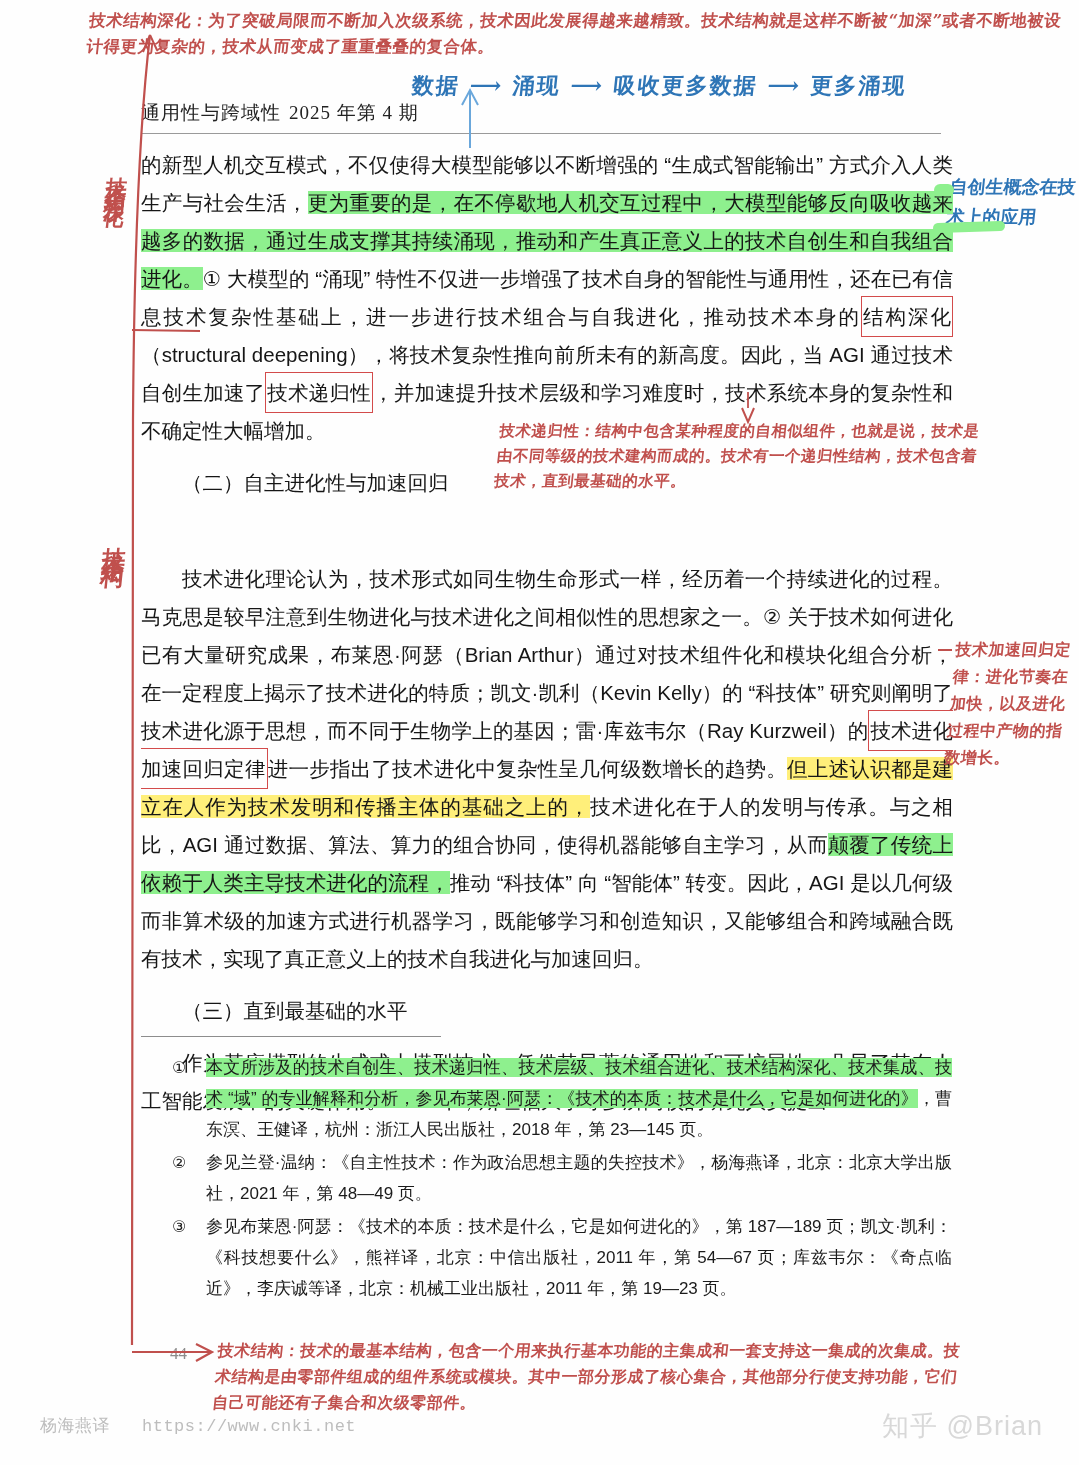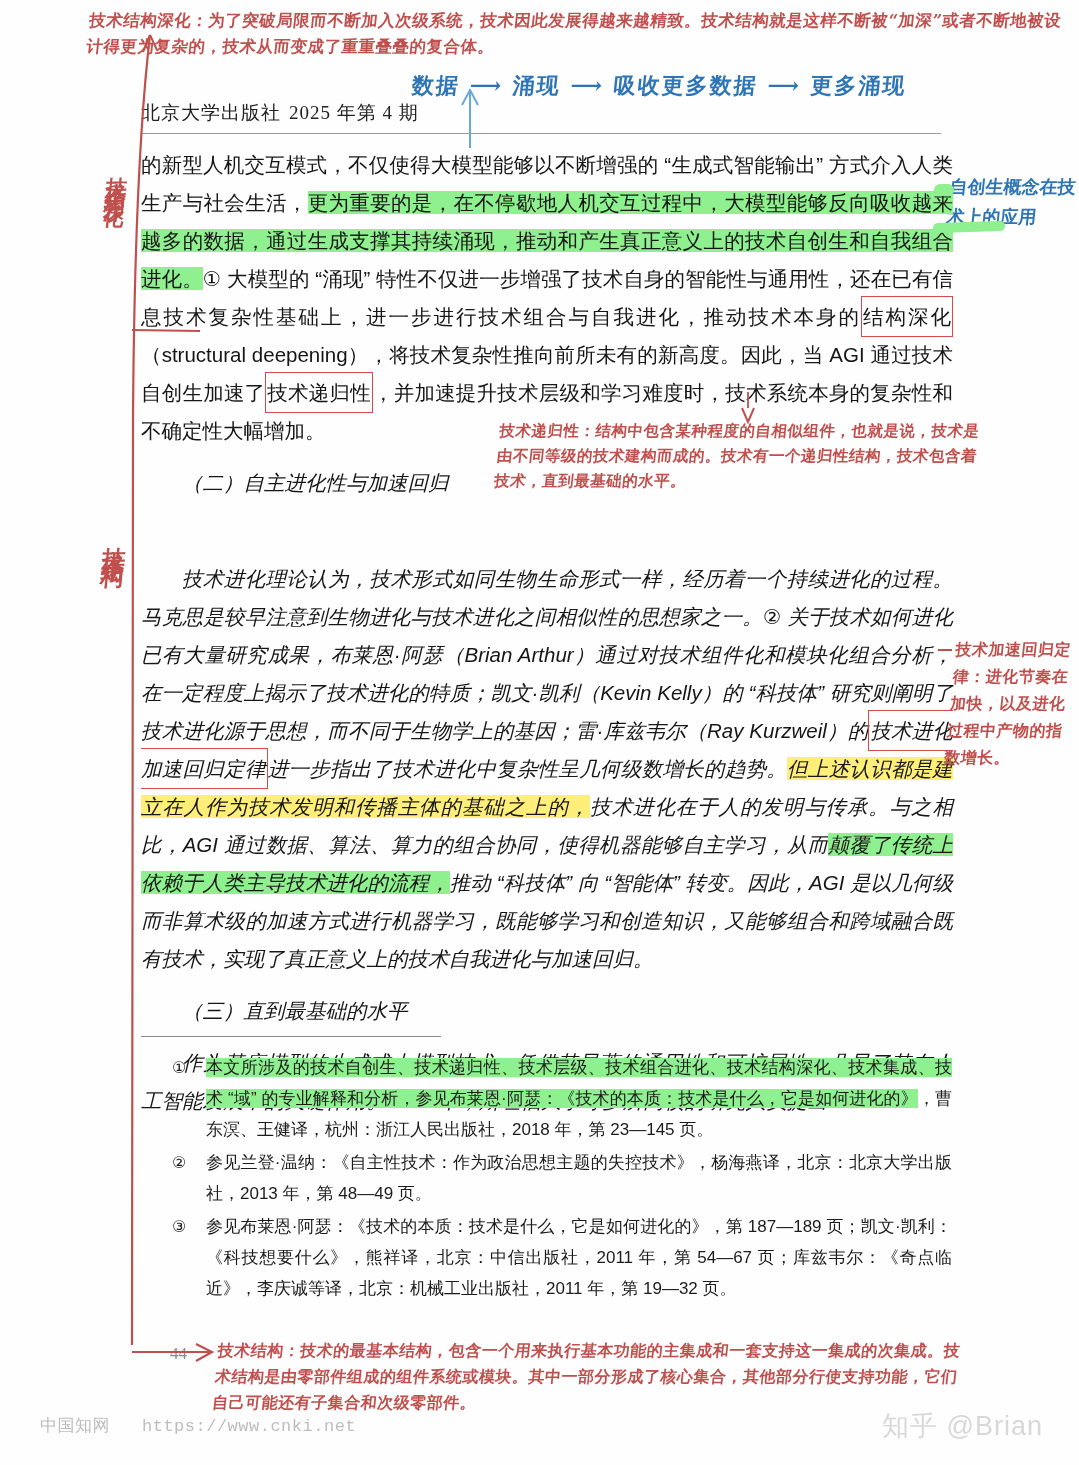--- a/index.html
+++ b/index.html
@@ -39,21 +39,21 @@
     background:#9a9a9a;
   }
   .body-text{
     position:absolute;left:141px;top:146px;width:812px;
     font-family:"Liberation Sans","DejaVu Sans",sans-serif;
     font-size:20.5px;line-height:38px;
     text-align:justify;text-justify:inter-ideograph;
     color:#161616;
   }
   .body-text p{margin:0 0 0 0;}
-  .indent{text-indent:2em;font-style:italic;}
+  .indent{text-indent:2em;}
   .gap{height:14px;}
 
   .hl-green{background:#8ef08e;}
   .hl-yellow{background:#ffef7a;}
   .box-red{
     border:1.5px solid #d34b4b;
     padding:8px 1px;
   }
 
   
@@ -101,21 +101,21 @@
   <div class="ann" style="left:88px;top:8px;width:975px;font-size:16.5px;line-height:26px;">技术结构深化：为了突破局限而不断加入次级系统，技术因此发展得越来越精致。技术结构就是这样不断被“加深”或者不断地被设计得更为复杂的，技术从而变成了重重叠叠的复合体。</div>
 
   <div class="ann ann-blue" style="left:412px;top:70px;font-size:22px;letter-spacing:2px;">数据 ⟶ 涌现 ⟶ 吸收更多数据 ⟶ 更多涌现</div>
 
   <div class="ann ann-v" style="left:102px;top:160px;font-size:21px;">技术结构深化</div>
   <div class="ann ann-v" style="left:100px;top:528px;font-size:23px;">技术结构</div>
 
   <div class="ann ann-blue" style="left:948px;top:172px;width:128px;font-size:18px;line-height:30px;letter-spacing:0;">自创生概念在技术上的应用</div>
 
   <div class="doc-header">
-    <span>北京大学出版社</span><span class="issue">2025 年第 4 期</span>
+    <span>通用性与跨域性</span><span class="issue">2025 年第 4 期</span>
   </div>
   <div class="rule"></div>
 
   <div class="body-text">
 
     <p><span>的新型人机交互模式，不仅使得大模型能够以不断增强的 “生成式智能输出” 方式介入人类生产与社会生活，</span><span class="hl-green">更为重要的是，在不停歇地人机交互过程中，大模型能够反向吸收越来越多的数据，通过生成支撑其持续涌现，推动和产生真正意义上的技术自创生和自我组合进化。</span><span>① 大模型的 “涌现” 特性不仅进一步增强了技术自身的智能性与通用性，还在已有信息技术复杂性基础上，进一步进行技术组合与自我进化，推动技术本身的</span><span class="box-red">结构深化</span><span>（structural deepening），将技术复杂性推向前所未有的新高度。因此，当 AGI 通过技术自创生加速了</span><span class="box-red">技术递归性</span><span>，并加速提升技术层级和学习难度时，技术系统本身的复杂性和不确定性大幅增加。</span></p>
 
     <div class="gap"></div>
     <p class="indent">（二）自主进化性与加速回归</p>
 
@@ -137,35 +137,35 @@
   <div class="fn-rule"></div>
   <div class="footnotes">
 
     <div class="fn">
       <div class="fn-mark">①</div>
       <div class="fn-body"><span class="hl-green">本文所涉及的技术自创生、技术递归性、技术层级、技术组合进化、技术结构深化、技术集成、技术 “域” 的专业解释和分析，参见布莱恩·阿瑟：《技术的本质：技术是什么，它是如何进化的》</span><span>，曹东溟、王健译，杭州：浙江人民出版社，2018 年，第 23—145 页。</span></div>
     </div>
 
     <div class="fn">
       <div class="fn-mark">②</div>
-      <div class="fn-body">参见兰登·温纳：《自主性技术：作为政治思想主题的失控技术》，杨海燕译，北京：北京大学出版社，2013 年，第 48—49 页。</div>
+      <div class="fn-body">参见兰登·温纳：《自主性技术：作为政治思想主题的失控技术》，杨海燕译，北京：北京大学出版社，2021 年，第 48—49 页。</div>
     </div>
 
     <div class="fn">
       <div class="fn-mark">③</div>
-      <div class="fn-body">参见布莱恩·阿瑟：《技术的本质：技术是什么，它是如何进化的》，第 187—189 页；凯文·凯利：《科技想要什么》，熊祥译，北京：中信出版社，2011 年，第 54—67 页；库兹韦尔：《奇点临近》，李庆诚等译，北京：机械工业出版社，2011 年，第 19—32 页。</div>
+      <div class="fn-body">参见布莱恩·阿瑟：《技术的本质：技术是什么，它是如何进化的》，第 187—189 页；凯文·凯利：《科技想要什么》，熊祥译，北京：中信出版社，2011 年，第 54—67 页；库兹韦尔：《奇点临近》，李庆诚等译，北京：机械工业出版社，2011 年，第 19—23 页。</div>
     </div>
   </div>
 
   <div class="pagenum">44</div>
 
   <div class="ann" style="left:215px;top:1338px;width:745px;font-size:16px;line-height:26px;">技术结构：技术的最基本结构，包含一个用来执行基本功能的主集成和一套支持这一集成的次集成。技术结构是由零部件组成的组件系统或模块。其中一部分形成了核心集合，其他部分行使支持功能，它们自己可能还有子集合和次级零部件。</div>
 
   <div class="footer">
-    <span>中国知网</span><span class="url">https://www.cnki.net</span>
+    <span>杨海燕译</span><span class="url">https://www.cnki.net</span>
   </div>
   <div class="watermark">知乎 @Brian</div>
 
   <svg class="ink" viewBox="0 0 1079 1465">
 
     <path d="M150,35 C140,120 134,260 133,420 C132,700 131,1000 132,1345" fill="none" stroke="#c0504d" stroke-width="2.2"></path>
 
     <path d="M150,35 L143,52 M150,35 L157,50" fill="none" stroke="#c0504d" stroke-width="2"></path>
 
     <path d="M132,330 L200,331" fill="none" stroke="#c0504d" stroke-width="2"></path>

